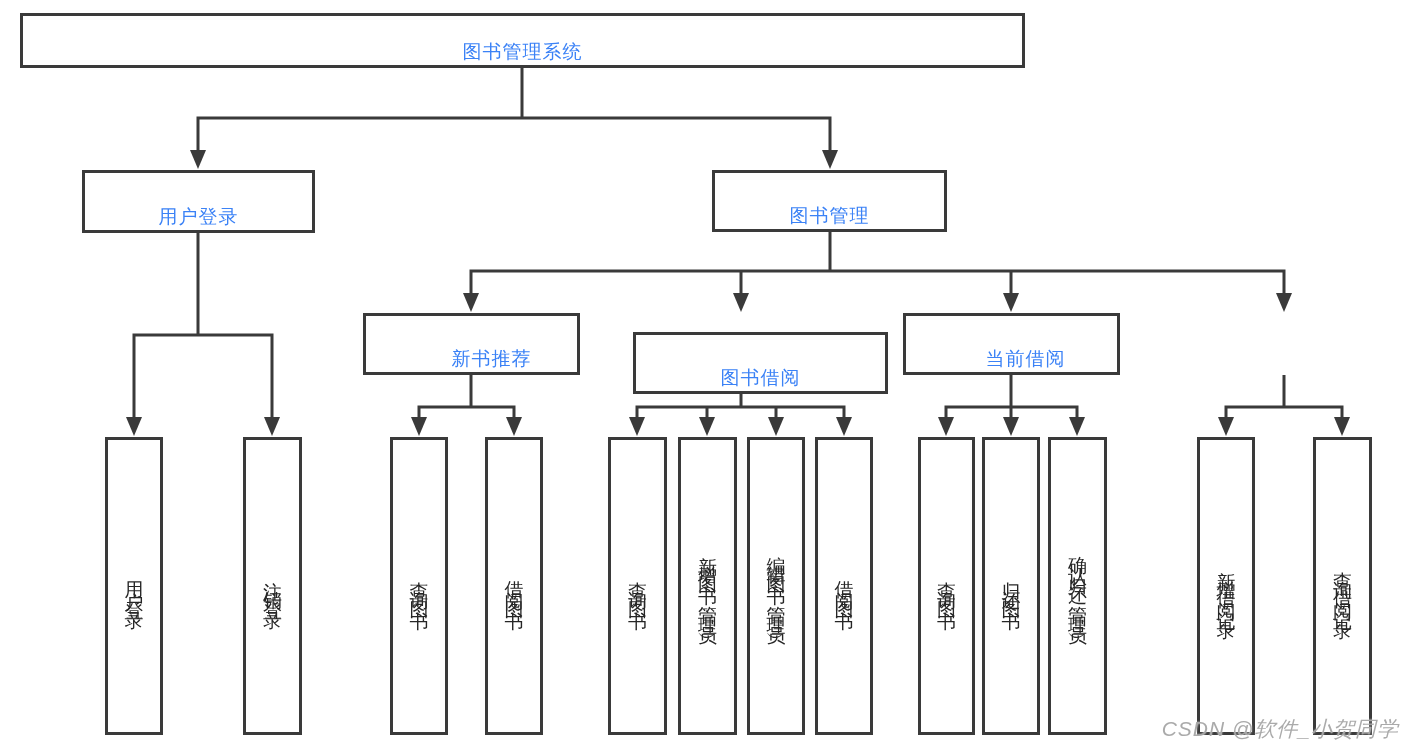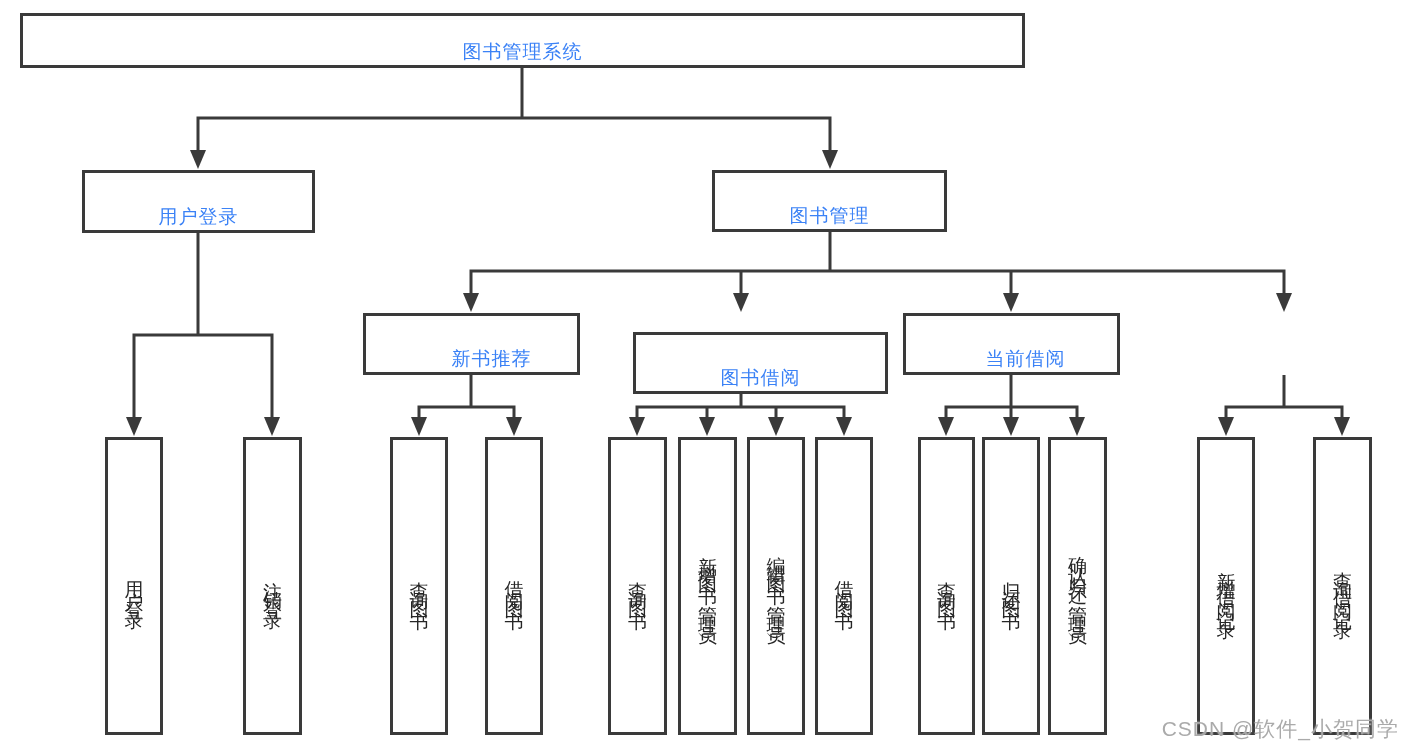--- a/index.html
+++ b/index.html
@@ -58,20 +58,21 @@
   }
   #watermark {
     position: absolute;
     right: 6px;
     bottom: 4px;
     font-size: 21px;
     color: rgba(165, 165, 165, 0.95);
     letter-spacing: 1px;
     z-index: 2;
     text-shadow: 0 0 2px rgba(255,255,255,0.9);
+    font-style: italic;
   }
 </style>
 </head>
 <body>
 
 <div id="stage">
 
   <svg id="connectors" width="1405" height="747" viewBox="0 0 1405 747">
     <path fill="none" stroke="#3a3a3a" stroke-width="3" d="
       M522 68 V119

